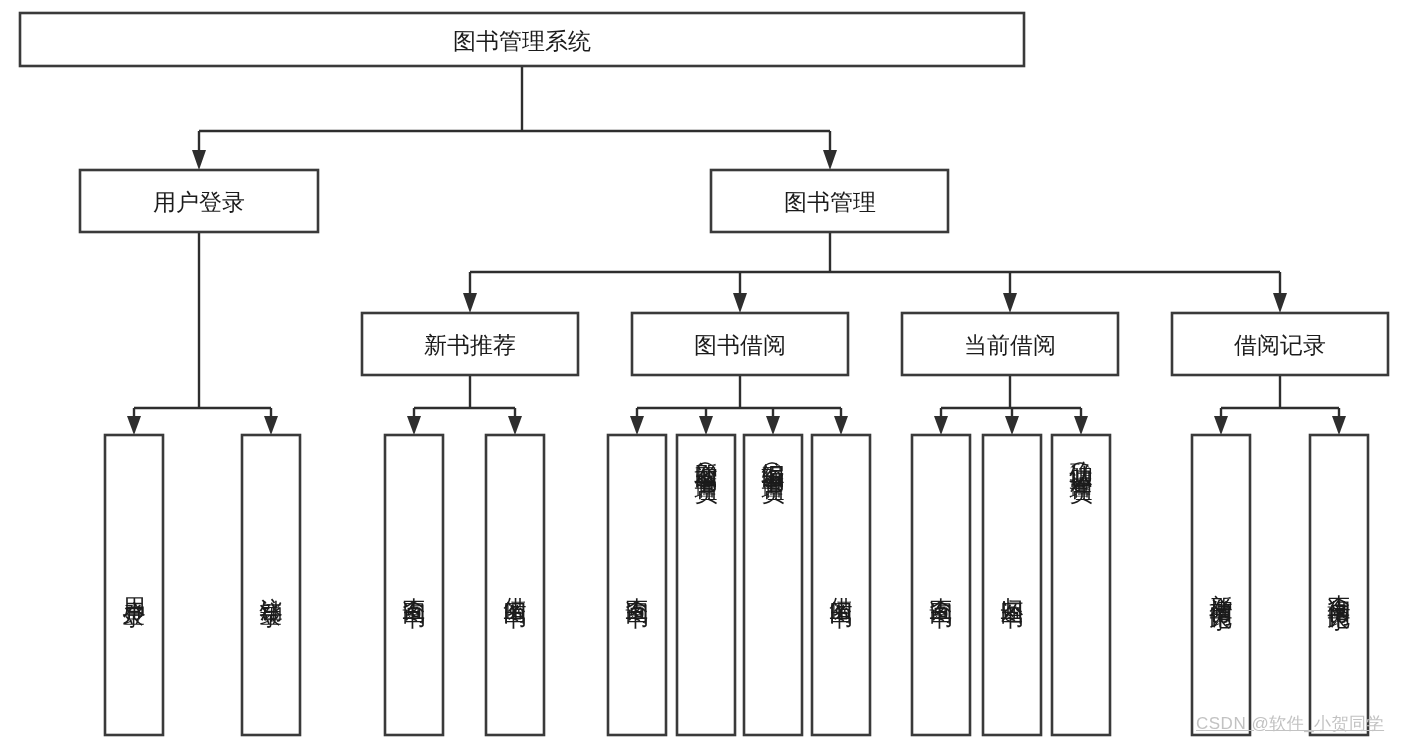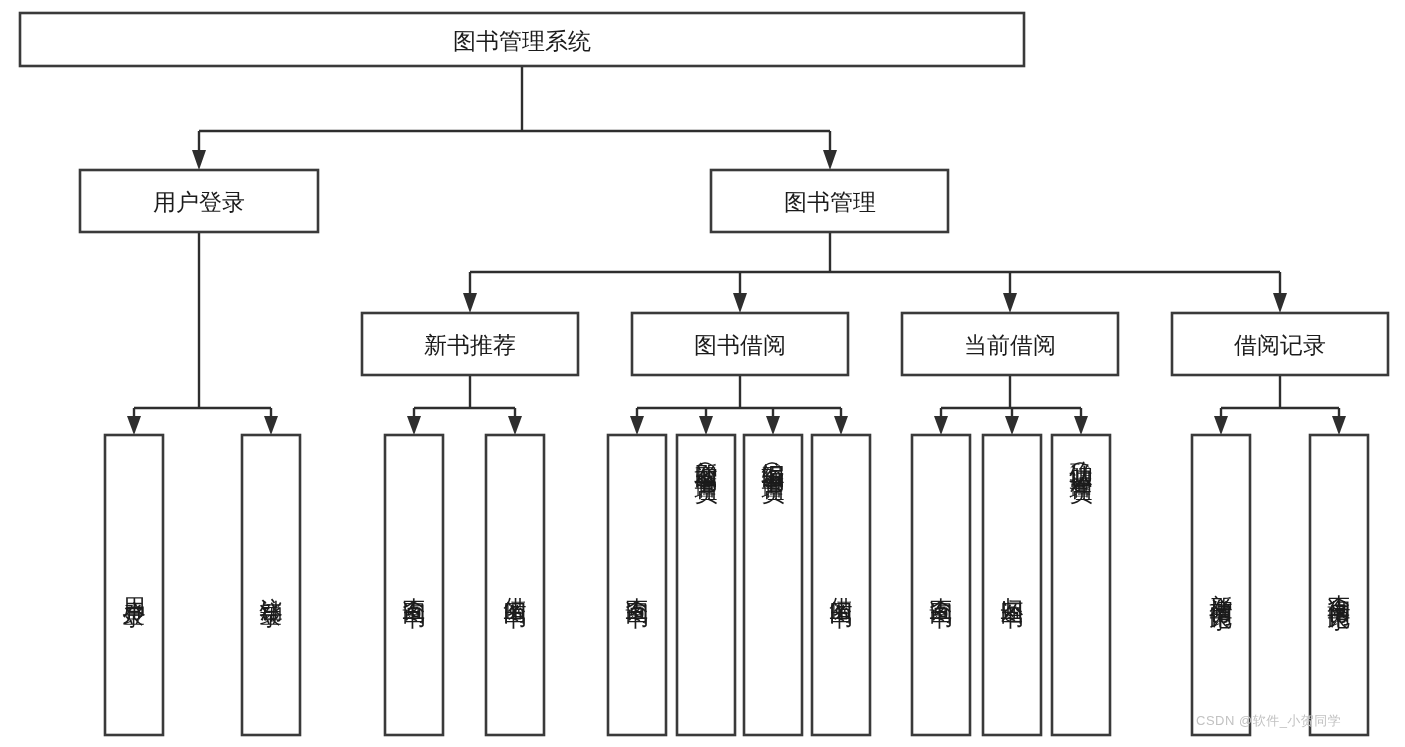--- a/index.html
+++ b/index.html
@@ -65,25 +65,26 @@
     font-size: 23px;
     line-height: 1.18;
     letter-spacing: 3px;
     color: #1b1b1b;
     white-space: nowrap;
     text-align: center;
   }
   .watermark {
     position: absolute;
     font-family: "Liberation Sans", "DejaVu Sans", sans-serif;
-    font-size: 13px;
+    font-size: 17px;
     color: #c2c2c2;
     letter-spacing: 0.5px;
     white-space: nowrap;
     pointer-events: none;
+    text-decoration: underline;
   }
 </style>
 </head>
 <body>
 
 <div id="diagram-root">
 
   <svg class="diagram-canvas" viewBox="0 0 1405 747">
 
     <g>

